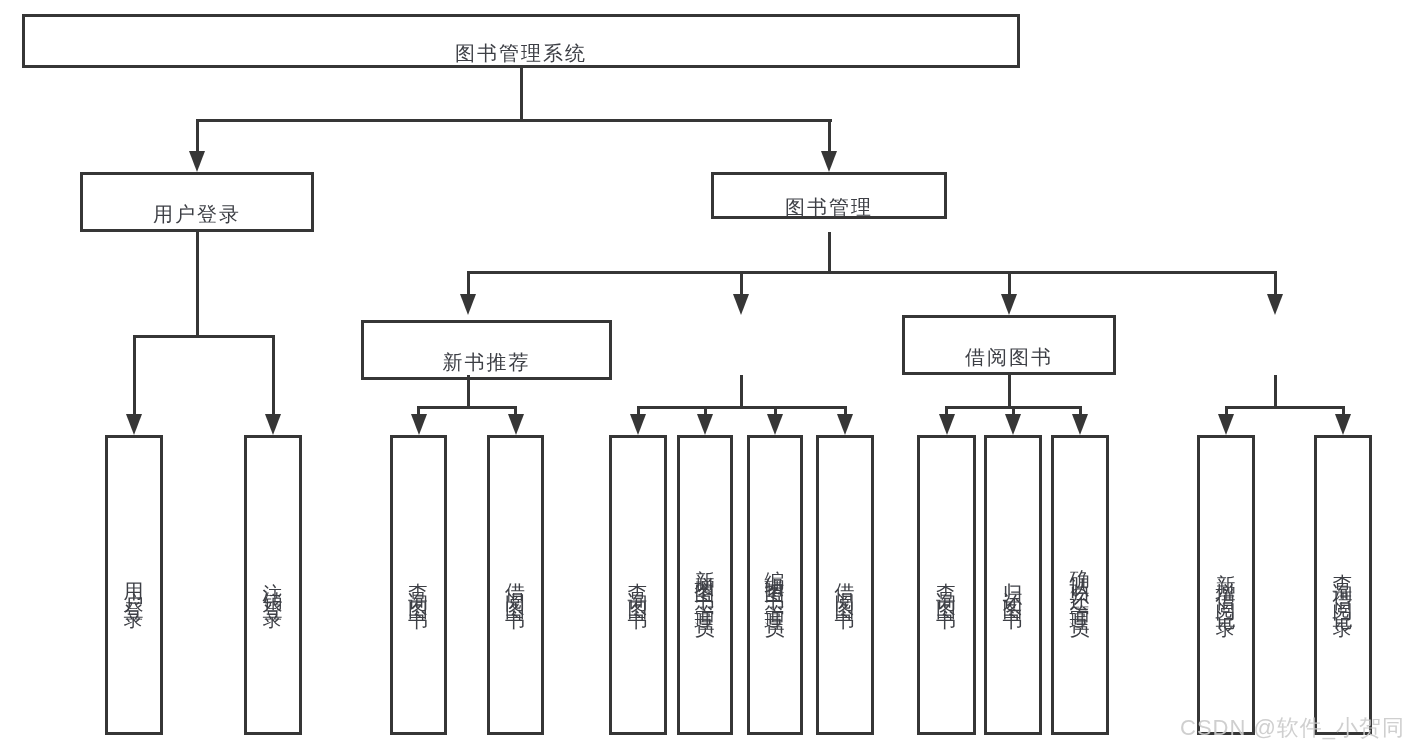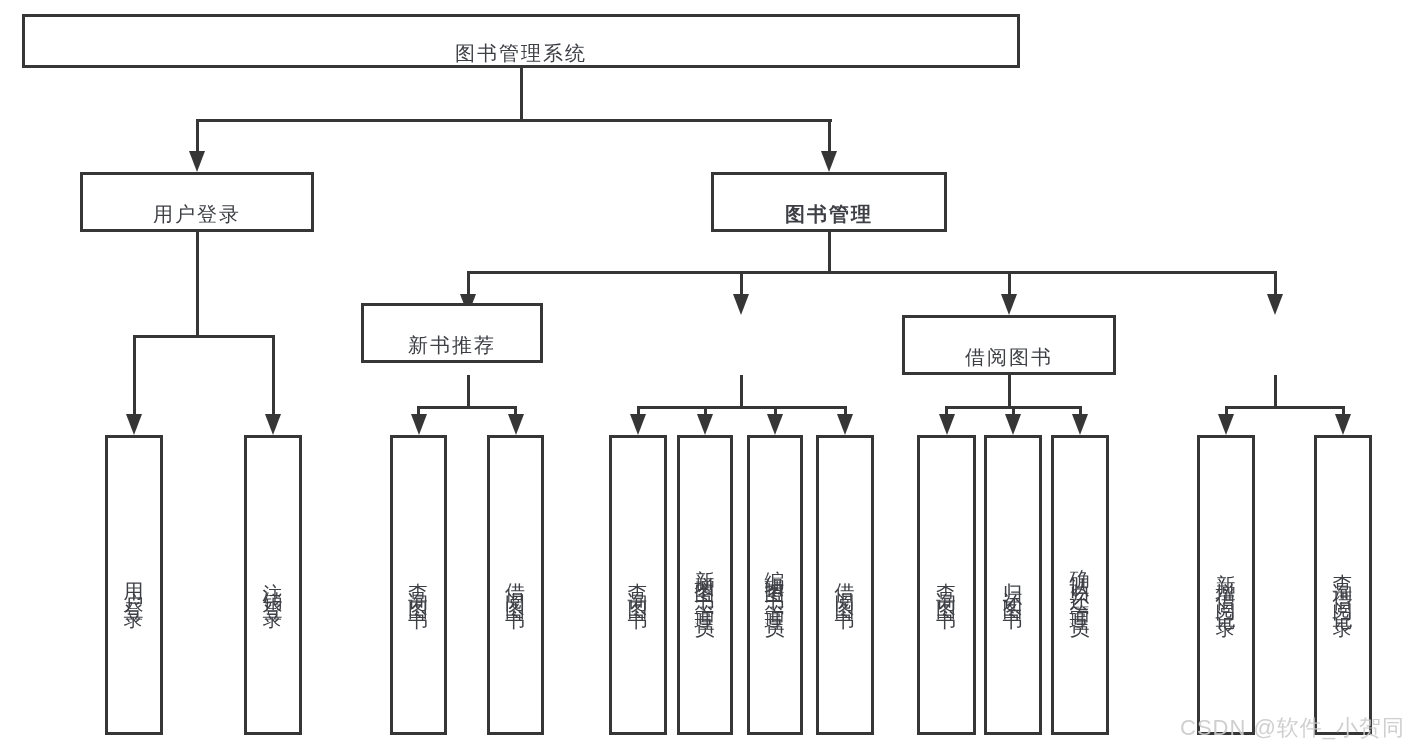--- a/index.html
+++ b/index.html
@@ -62,21 +62,21 @@
   <div class="vline" style="left:519.5px; top:68px; height:53px;"></div>
   <div class="hline" style="left:195.5px; top:119px; width:636px;"></div>
   <div class="vline" style="left:195.5px; top:119px; height:34px;"></div>
   <div class="arrowhead" style="left:189px; top:151px;"></div>
   <div class="vline" style="left:827.5px; top:119px; height:34px;"></div>
   <div class="arrowhead" style="left:821px; top:151px;"></div>
 
   <div class="box" style="left:80px; top:172px; width:234px; height:60px;">
     <span class="hlabel">用户登录</span>
   </div>
-  <div class="box" style="left:711px; top:172px; width:236px; height:60px;font-weight:bold;">
+  <div class="box" style="left:711px; top:172px; width:236px; height:47px;">
     <span class="hlabel">图书管理</span>
   </div>
 
   <div class="vline" style="left:195.5px; top:232px; height:106px;"></div>
   <div class="hline" style="left:132.5px; top:335px; width:142px;"></div>
   <div class="vline" style="left:132.5px; top:335px; height:82px;"></div>
   <div class="arrowhead" style="left:126px; top:414px;"></div>
   <div class="vline" style="left:271.5px; top:335px; height:82px;"></div>
   <div class="arrowhead" style="left:265px; top:414px;"></div>
 
@@ -84,21 +84,21 @@
   <div class="hline" style="left:466.5px; top:271px; width:810px;"></div>
   <div class="vline" style="left:466.5px; top:271px; height:25px;"></div>
   <div class="arrowhead" style="left:460px; top:294px;"></div>
   <div class="vline" style="left:739.5px; top:271px; height:25px;"></div>
   <div class="arrowhead" style="left:733px; top:294px;"></div>
   <div class="vline" style="left:1007.5px; top:271px; height:25px;"></div>
   <div class="arrowhead" style="left:1001px; top:294px;"></div>
   <div class="vline" style="left:1273.5px; top:271px; height:25px;"></div>
   <div class="arrowhead" style="left:1267px; top:294px;"></div>
 
-  <div class="box" style="left:361px; top:303px; width:182px; height:60px;">
+  <div class="box" style="left:361px; top:320px; width:251px; height:60px;">
     <span class="hlabel">新书推荐</span>
   </div>
   <div class="box" style="left:902px; top:315px; width:214px; height:60px;">
     <span class="hlabel">借阅图书</span>
   </div>
 
   <div class="vline" style="left:466.5px; top:375px; height:33px;"></div>
   <div class="hline" style="left:417px; top:406px; width:100px;"></div>
   <div class="vline" style="left:417px; top:406px; height:12px;"></div>
   <div class="arrowhead" style="left:410.5px; top:414px;"></div>

